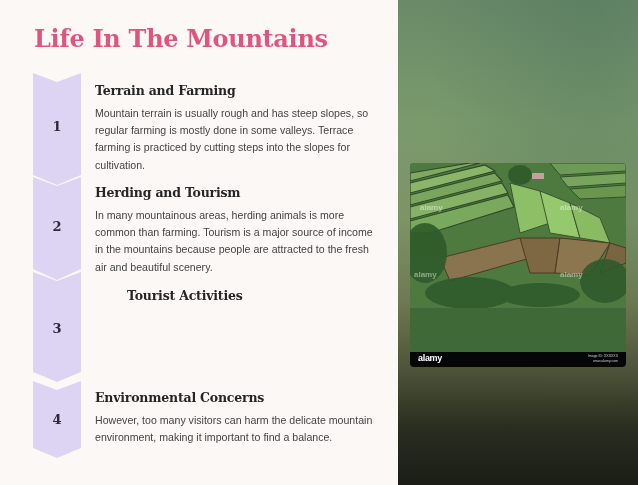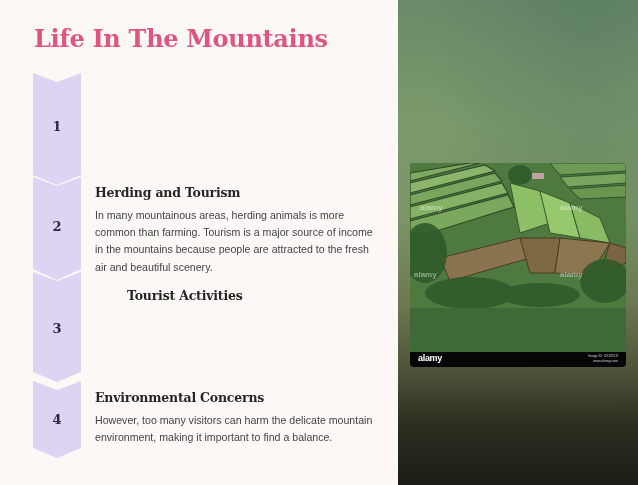--- a/index.html
+++ b/index.html
@@ -88,20 +88,22 @@
 
   <div class="chevron" style="top:272px;height:110px;clip-path:polygon(0 0,50% 9px,100% 0,100% 100px,50% 110px,0 100px);">
     <span class="chevron-num" style="top:49px;">3</span>
   </div>
 
   <div class="chevron" style="top:381px;height:77px;clip-path:polygon(0 0,50% 9px,100% 0,100% 67px,50% 77px,0 67px);">
     <span class="chevron-num" style="top:31px;">4</span>
   </div>
 
   <div class="step" style="top:83px;">
+    <h2 class="step-heading">Terrain and Farming</h2>
+    <p class="step-body">Mountain terrain is usually rough and has steep slopes, so regular farming is mostly done in some valleys. Terrace farming is practiced by cutting steps into the slopes for cultivation.</p>
   </div>
   <div class="step" style="top:185px;">
     <h2 class="step-heading">Herding and Tourism</h2>
     <p class="step-body">In many mountainous areas, herding animals is more common than farming. Tourism is a major source of income in the mountains because people are attracted to the fresh air and beautiful scenery.</p>
   </div>
   <div class="step" style="top:288px;margin-left:32px;">
     <h2 class="step-heading">Tourist Activities</h2>
   </div>
   <div class="step" style="top:390px;">
     <h2 class="step-heading">Environmental Concerns</h2>

